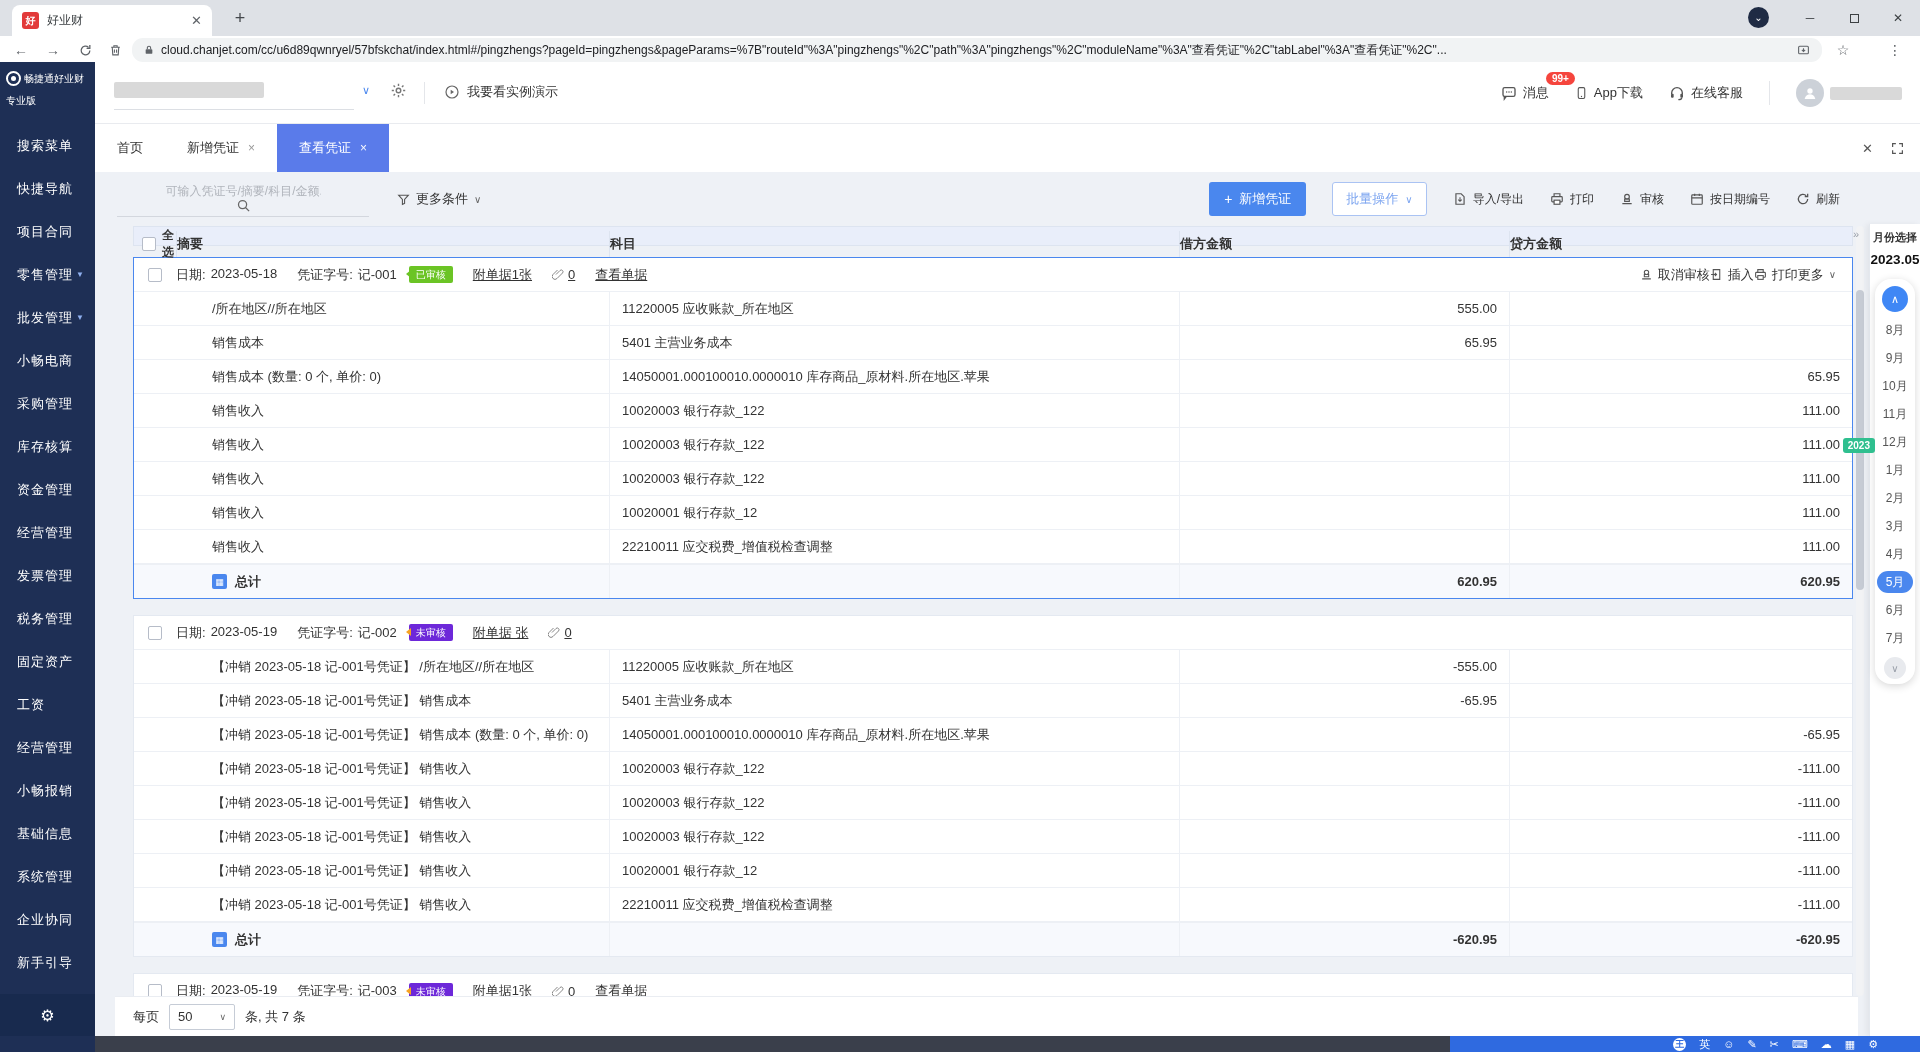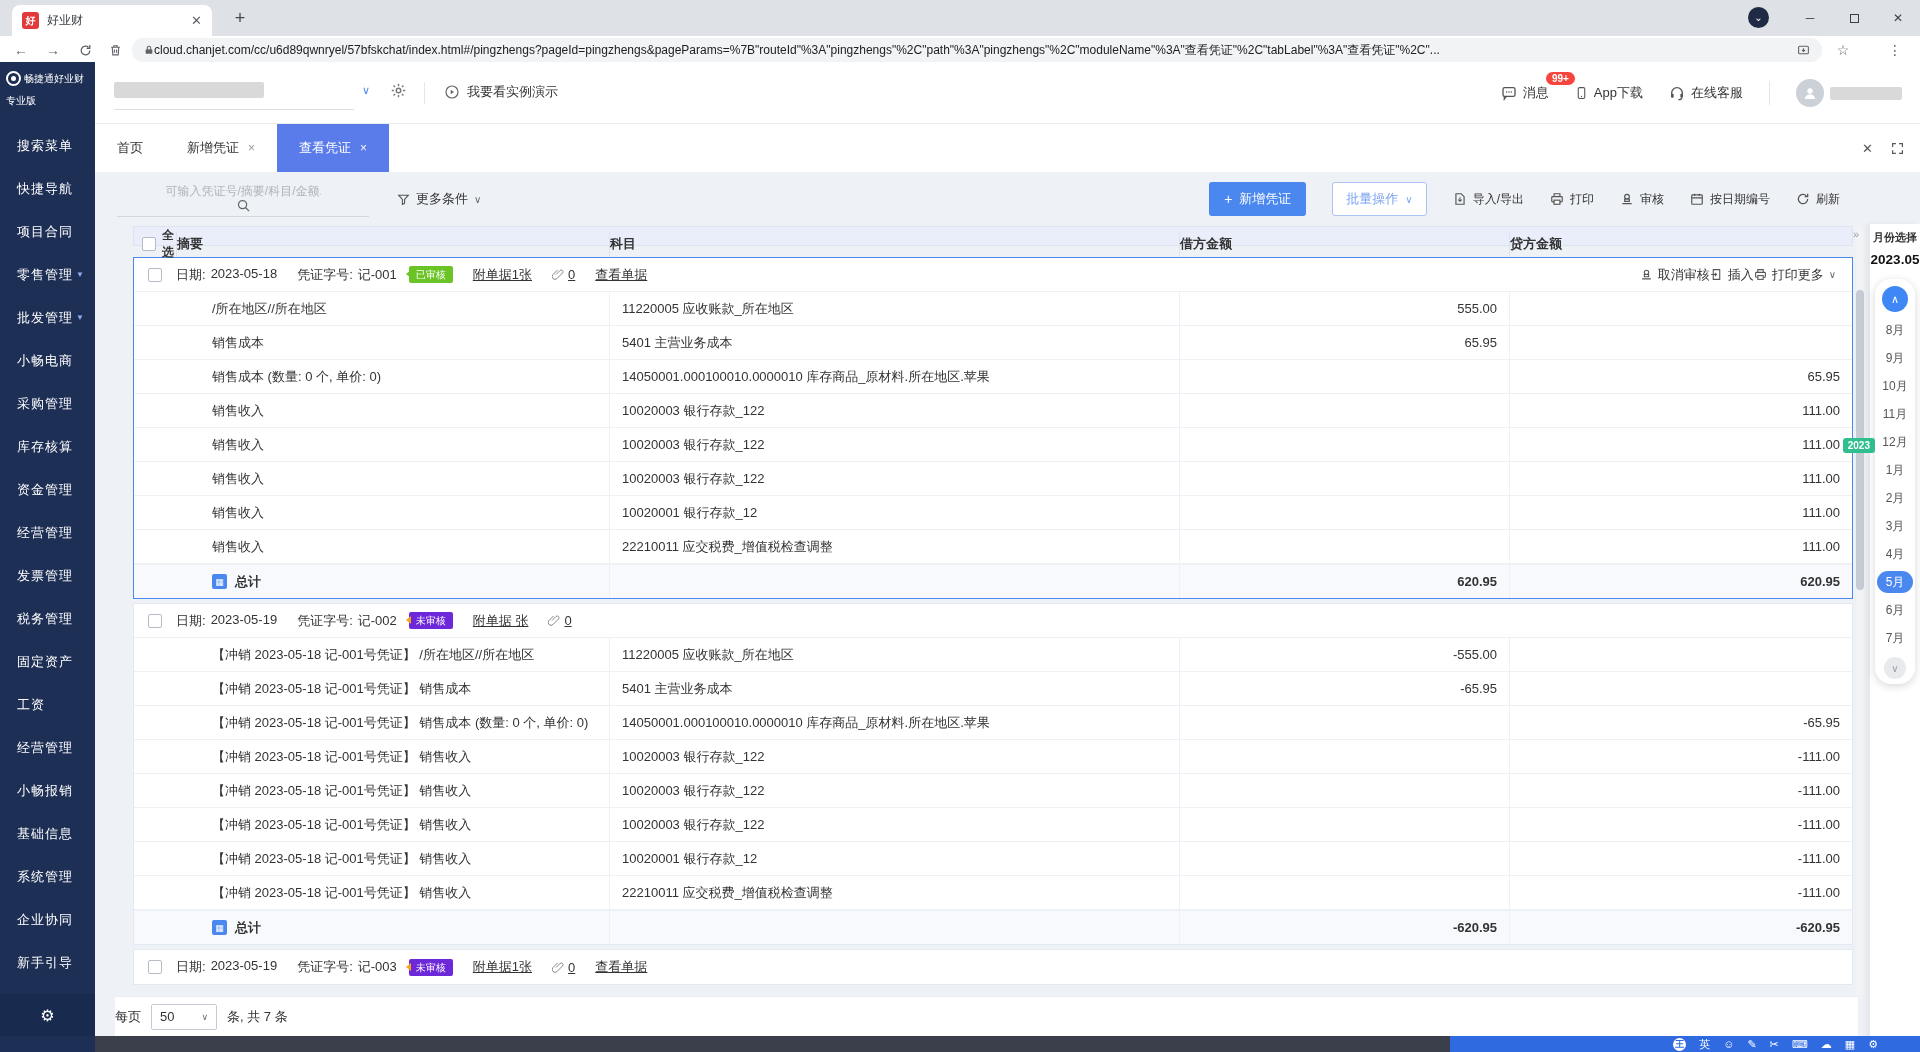--- a/index.html
+++ b/index.html
@@ -11,21 +11,21 @@
   .btab{position:absolute;left:12px;top:5px;width:200px;height:31px;background:#fff;border-radius:8px 8px 0 0;display:flex;align-items:center;padding:0 10px;}
   .favicon{width:17px;height:17px;background:#e23a3a;border-radius:3px;color:#fff;display:flex;align-items:center;justify-content:center;font-size:10px;font-weight:bold;flex:0 0 auto;}
   .btab-title{font-size:12px;color:#3c4043;margin-left:8px;flex:1;}
   .btab-close{font-size:13px;color:#5f6368;}
   .newtab{position:absolute;left:228px;top:6px;font-size:18px;color:#45484d;width:24px;height:24px;display:flex;align-items:center;justify-content:center;}
   .profile-circle{position:absolute;left:1748px;top:7px;width:21px;height:21px;border-radius:50%;background:#1f2b44;color:#fff;font-size:10px;display:flex;align-items:center;justify-content:center;}
   .winctl{position:absolute;top:0;height:36px;width:44px;display:flex;align-items:center;justify-content:center;color:#3c4043;font-size:12px;}
   .winctl .sq{width:9px;height:9px;border:1px solid #3c4043;}
   #urlbar{position:absolute;left:0;top:36px;width:1920px;height:26px;background:#fff;}
   .navic{position:absolute;top:3px;width:22px;height:22px;display:flex;align-items:center;justify-content:center;color:#5f6368;font-size:14px;}
-  .urlpill{position:absolute;left:132px;top:2px;width:1690px;height:24px;background:#f1f3f4;border-radius:11px;display:flex;align-items:center;padding:0 12px;}
+  .urlpill{position:absolute;left:132px;top:2px;width:1690px;height:24px;background:#f1f3f4;border-radius:11px;display:flex;align-items:center;padding:0 12px;gap:7px;}
   .url-text{font-size:12px;color:#202124;white-space:nowrap;overflow:hidden;flex:1;}
   .pill-ic{color:#5f6368;flex:0 0 auto;}
 
   
   #appheader{position:absolute;left:0;top:62px;width:1920px;height:62px;background:#fff;border-bottom:1px solid #e9ebef;}
   #logoblock{position:absolute;left:0;top:0;width:95px;height:62px;background:#1e2f55;color:#fff;padding:9px 5px 6px 6px;}
   .brandrow{display:flex;align-items:center;gap:3px;}
   .brand-glyph{width:15px;height:15px;border:2px solid #fff;border-radius:50%;position:relative;flex:0 0 auto;}
   .brand-glyph::after{content:"";position:absolute;left:3px;top:3px;width:5px;height:5px;background:#fff;border-radius:50%;}
   .brand-text{font-size:10px;white-space:nowrap;}
@@ -70,21 +70,21 @@
   .tbtn{display:flex;align-items:center;gap:6px;font-size:12px;color:#333;cursor:pointer;}
 
   
   #tablewrap{position:absolute;left:38px;top:102px;width:1720px;bottom:40px;overflow:hidden;}
   .grid-cols{display:grid;grid-template-columns:42px 433px 570px 330px 1fr;}
   #thead{background:#e9eefa;border:1px solid #dde4f0;height:20px;align-items:center;font-size:13px;font-weight:bold;color:#333;}
   #thead .hc{text-align:left;border-left:1px solid #dde4f0;line-height:26px;height:26px;}
   .selall{display:flex;align-items:center;gap:6px;padding-left:8px;font-size:12px;}
   .checkbox{width:14px;height:14px;border:1px solid #b6bcc8;border-radius:2px;background:#fff;display:inline-block;cursor:pointer;flex:0 0 auto;}
   #vlist{margin-top:11px;}
-  .voucher{background:#fff;border:1px solid #e4e9f1;margin-bottom:4px;}
+  .voucher{background:#fff;border:1px solid #e4e9f1;margin-bottom:16px;}
   .voucher.selected{border-color:#4a87ee;}
   .vheader{height:34px;display:flex;align-items:center;font-size:13px;color:#333;}
   .voucher.hasrows .vheader{border-bottom:1px solid #edf0f5;}
   .vcheck{width:42px;display:flex;justify-content:center;flex:0 0 auto;}
   .vmeta{display:flex;align-items:center;gap:20px;}
   .kv{display:flex;gap:5px;}
   .badge{position:relative;color:#fff;font-size:10px;line-height:17px;padding:0 7px;border-radius:2px;margin-left:-8px;}
   .badge.approved{background:#6bc425;}
   .badge.unapproved{background:#6d28d9;}
   .badge::before{content:"";position:absolute;left:-7px;top:4px;border:4px solid transparent;}
@@ -98,21 +98,21 @@
   .vrow:last-of-type{border-bottom:none;}
   .cell{display:flex;align-items:center;padding:0 12px;overflow:hidden;white-space:nowrap;}
   .cell.b{border-left:1px solid #edf0f5;}
   .cell.summary{padding-left:36px;}
   .cell.amount{justify-content:flex-end;}
   .vtotal{height:34px;background:#f7f9fd;font-weight:bold;font-size:13px;border-top:1px solid #edf0f5;}
   .total-label{display:flex;align-items:center;gap:8px;padding-left:36px;}
   .total-ic{width:15px;height:15px;background:#4a87ee;border-radius:2px;color:#fff;font-size:9px;display:flex;align-items:center;justify-content:center;}
 
   
-  #pagination{position:absolute;left:20px;right:62px;bottom:0;height:40px;background:#fff;border-top:1px solid #eaedf2;display:flex;align-items:center;gap:10px;font-size:13px;color:#333;}
+  #pagination{position:absolute;left:20px;right:62px;bottom:0;height:40px;background:#fff;border-top:1px solid #eaedf2;display:flex;align-items:center;gap:10px;padding-left:18px;font-size:13px;color:#333;}
   #perpage{width:66px;height:26px;border:1px solid #c6ccd6;border-radius:2px;display:flex;align-items:center;justify-content:space-between;padding:0 8px;cursor:pointer;background:#fff;}
   #perpage .cdown{font-size:9px;}
 
   
   #monthpanel{position:absolute;top:100px;right:0;width:51px;bottom:0;background:#fff;border-left:1px solid #e4e8ee;box-shadow:-3px 0 6px rgba(0,0,0,.05);}
   .mp-collapse{position:absolute;left:-17px;top:4px;color:#9aa0aa;font-size:11px;cursor:pointer;}
   .mp-title{margin-top:6px;font-size:11px;font-weight:bold;color:#333;text-align:center;}
   .mp-current{font-size:13.5px;font-weight:bold;color:#111;text-align:center;margin-top:7px;}
   .mp-card{margin:12px auto 0;width:40px;background:#fff;border-radius:16px;box-shadow:0 2px 8px rgba(0,0,0,.16);padding:7px 0 5px;display:flex;flex-direction:column;align-items:center;}
   .mp-up{width:26px;height:26px;border-radius:50%;background:#3f87f5;color:#fff;display:flex;align-items:center;justify-content:center;font-size:11px;cursor:pointer;margin-bottom:4px;}

